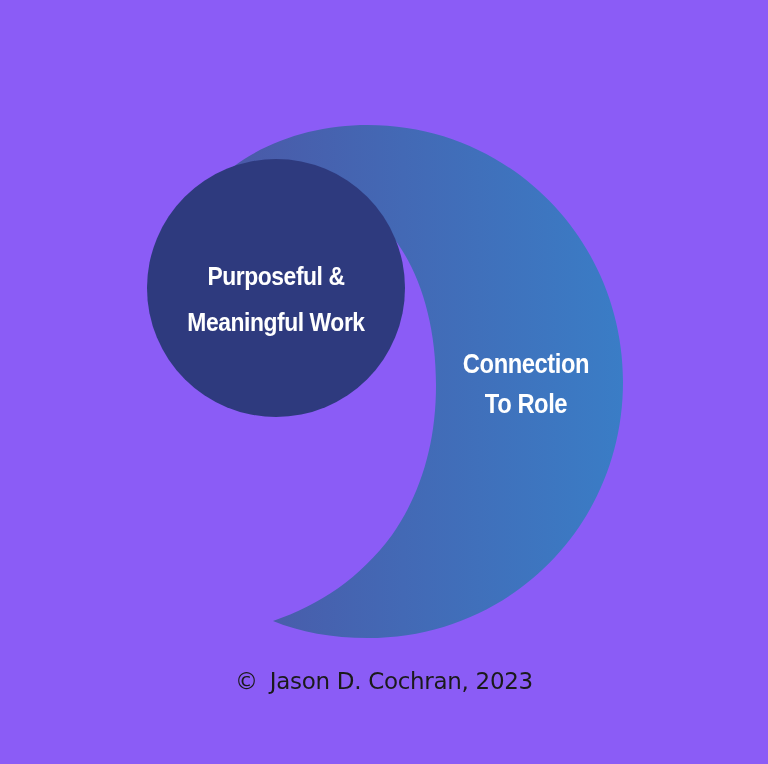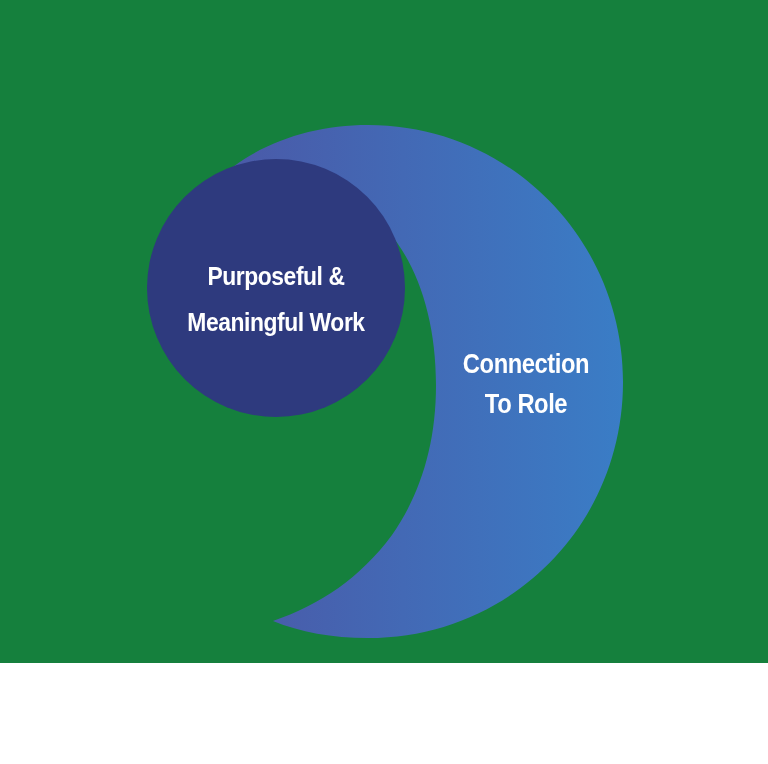--- a/index.html
+++ b/index.html
@@ -3,23 +3,23 @@
   <meta charset="utf-8">
   <style>
     html, body {
       margin: 0;
       padding: 0;
       background: #ffffff;
     }
     .canvas {
       position: relative;
       width: 768px;
-      height: 663px;
+      height: 764px;
       overflow: hidden;
-      background: #15803d;
+      background: #8b5cf6;
     }
     .diagram-svg {
       position: absolute;
       left: 0;
       top: 0;
       width: 768px;
       height: 764px;
     }
     .label {
       position: absolute;
@@ -91,13 +91,16 @@
 
     <circle cx="276" cy="288" r="129" fill="#2e3a7e"></circle>
   </svg>
 
   <div class="label label-inner inner-line1">Purposeful &amp;</div>
   <div class="label label-inner inner-line2">Meaningful Work</div>
 
   <div class="label label-outer outer-line1">Connection</div>
   <div class="label label-outer outer-line2">To Role</div>
 
+  <div class="copyright">
+    <span class="symbol">©</span><span>Jason D. Cochran, 2023</span>
+  </div>
 </div>
 
 </body></html>

